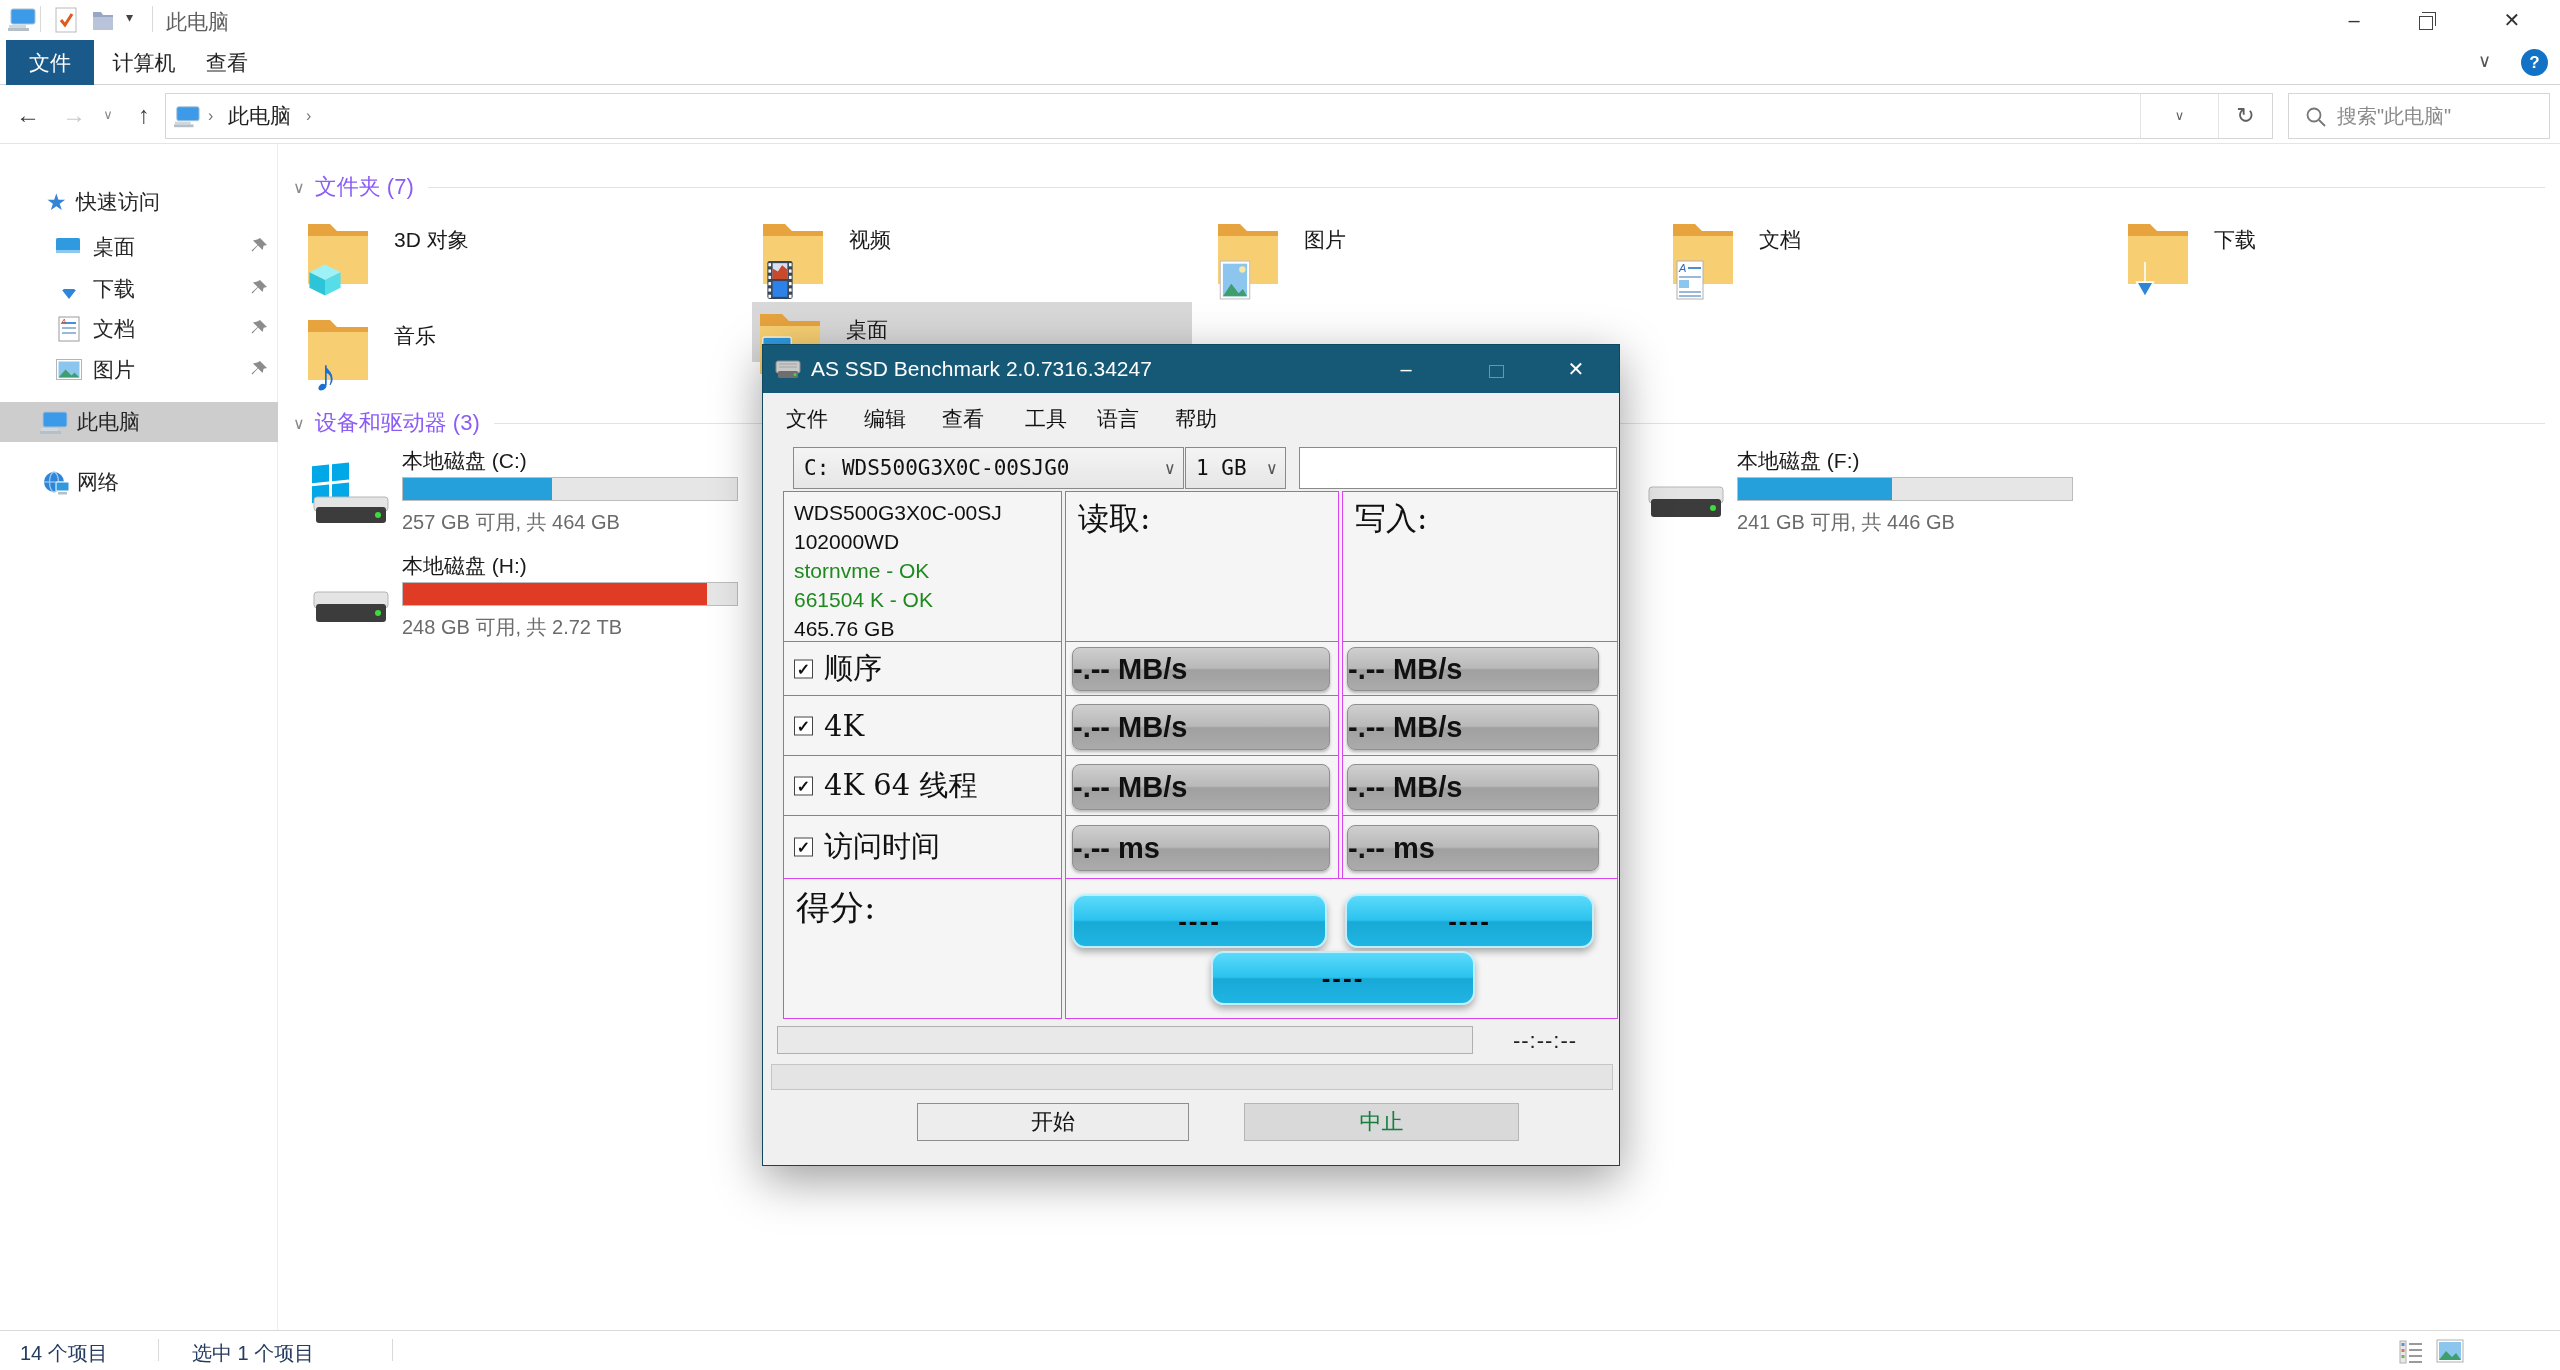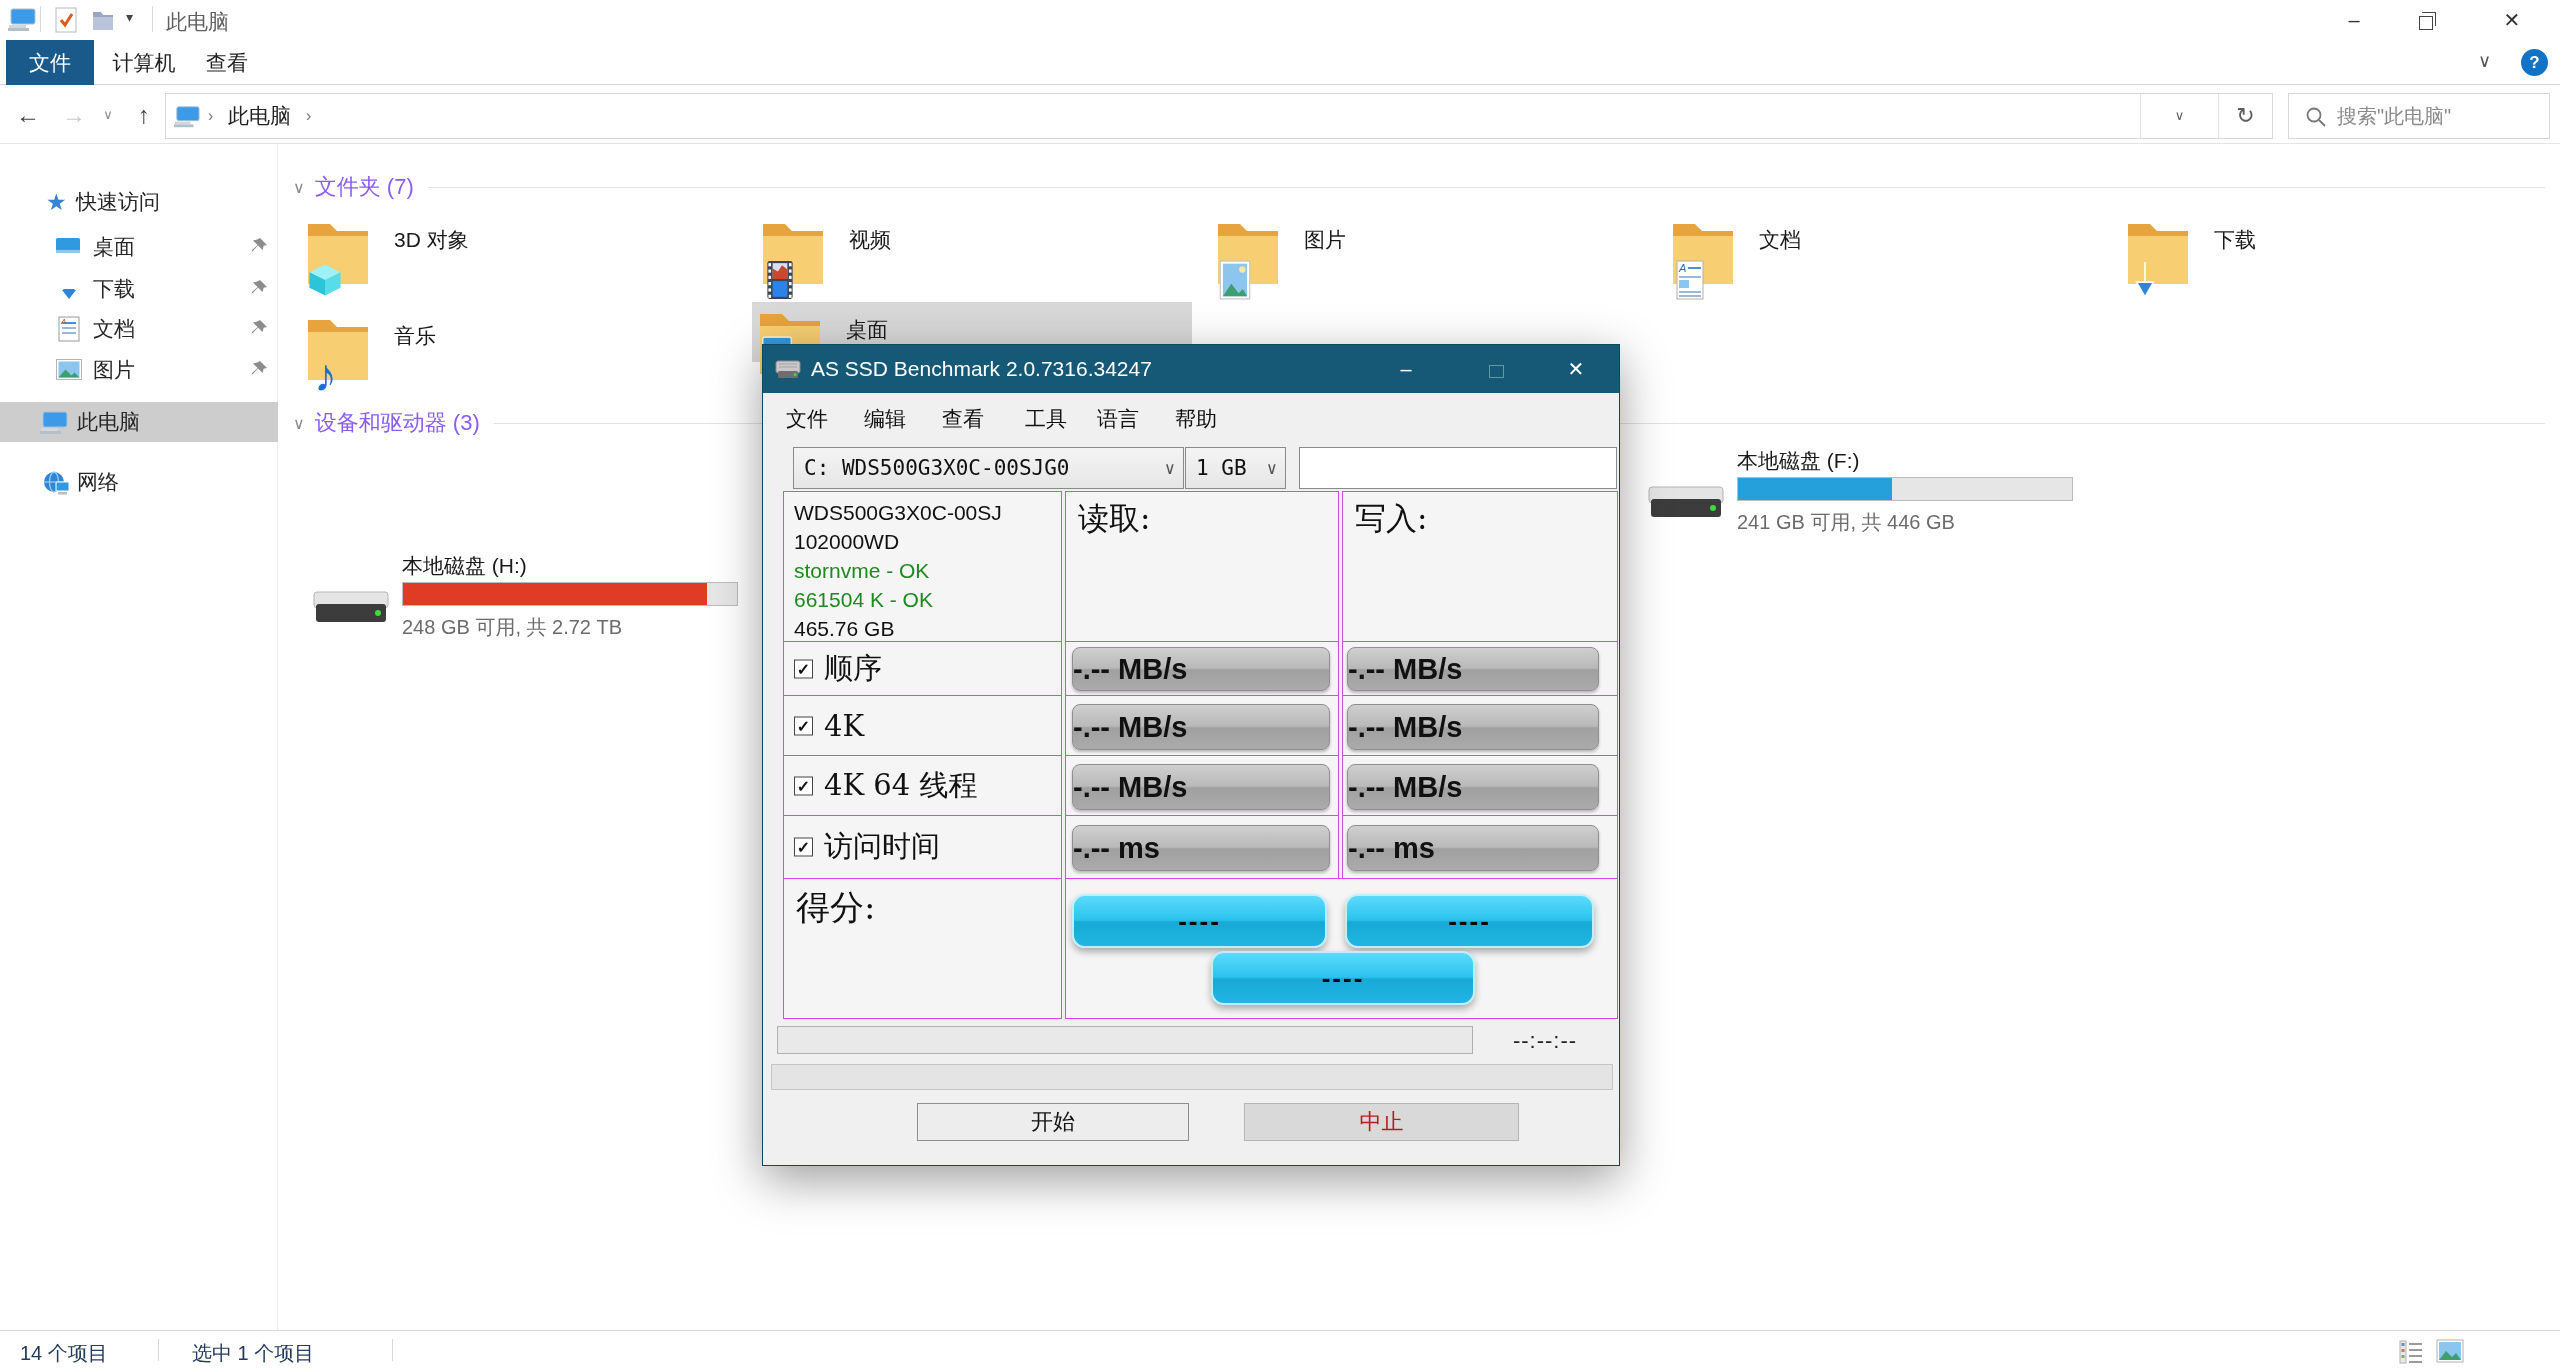--- a/index.html
+++ b/index.html
@@ -91,21 +91,21 @@
     background:linear-gradient(180deg,#cfcfcf,#b9b9b9 48%,#a0a0a0 52%,#ababab);
     text-align:left; color:#111; font-size:29px; font-weight:600; box-shadow:0 2px 3px rgba(0,0,0,0.25); }
   .cyanbtn { position:absolute; border-radius:13px; border:2px solid #bfeffc;
     background:linear-gradient(180deg,#5cdafa,#2bc3ef 48%,#18a9d6 52%,#20b5e3);
     text-align:center; color:#0a0a0a; font-size:26px; font-weight:bold; letter-spacing:2px; box-shadow:0 4px 7px rgba(0,0,0,0.3); }
   .progressbar { position:absolute; left:14px; top:681px; width:696px; height:28px; background:#e9e9e9; border:1px solid #b0b0b0; }
   .timetext { position:absolute; left:712px; top:683px; width:140px; text-align:center; font-size:22px; color:#222; letter-spacing:1px; }
   .statestrip { position:absolute; left:8px; top:719px; width:842px; height:26px; background:#e4e4e4; border:1px solid #c5c5c5; }
   .bbtn { position:absolute; top:758px; height:38px; text-align:center; line-height:36px; font-size:22px; }
   .bbtn.start { left:154px; width:272px; background:#ededed; border:1px solid #8f8f8f; color:#111; }
-  .bbtn.abort { left:481px; width:275px; background:#d9d9d9; border:1px solid #b5b5b5; color:#b91c1c; }
+  .bbtn.abort { left:481px; width:275px; background:#d9d9d9; border:1px solid #b5b5b5; color:#15803d; }
 </style>
 </head>
 <body>
 
 <div class="titlebar">
   <svg class="abs" style="left:8px;top:7px" width="28" height="26" viewBox="0 0 28 24">
       <rect x="3" y="1" width="24" height="15" rx="2" fill="#3d9ae8" stroke="#a8c2d6"></rect>
       <rect x="1" y="17" width="17" height="3" fill="#cfd8df"></rect>
       <rect x="0" y="20" width="21" height="3" fill="#b4bfc7"></rect>
     </svg>
@@ -336,20 +336,38 @@
       </svg>
     <span class="flabel">桌面</span>
   </div>
 
   <div class="group-header" style="left:14px;top:262px;width:2252px">
     <span class="chev">∨</span>
     <span class="gtxt">设备和驱动器 (3)</span>
     <span class="rule"></span>
   </div>
 
+  <div class="dtile" style="left:21px;top:301px">
+    <svg class="dicon" viewBox="0 0 88 76">
+      <g transform="skewY(-6) translate(6,14)">
+          <rect x="0" y="0" width="17" height="17" fill="#00a8e8"></rect>
+          <rect x="20" y="0" width="17" height="17" fill="#00a8e8"></rect>
+          <rect x="0" y="20" width="17" height="17" fill="#00a8e8"></rect>
+          <rect x="20" y="20" width="17" height="17" fill="#00a8e8"></rect>
+        </g>
+      <rect x="8" y="44" width="74" height="14" rx="3" fill="#e4e4e4" stroke="#b5b5b5"></rect>
+      <rect x="10" y="54" width="70" height="16" rx="3" fill="#3c3c3c"></rect>
+      <circle cx="72" cy="62" r="3" fill="#3ddc3d"></circle>
+    </svg>
+    <div class="dname">本地磁盘 (C:)</div>
+    <div class="dbar">
+        <div class="dfill" style="width: 44.6%; background: rgb(38, 160, 218);"></div>
+      </div>
+    <div class="dcap">257 GB 可用, 共 464 GB</div>
+  </div>
   <div class="dtile" style="left:21px;top:406px">
     <svg class="dicon" viewBox="0 0 88 76">
       <rect x="8" y="34" width="74" height="16" rx="3" fill="#e4e4e4" stroke="#b5b5b5"></rect>
       <rect x="10" y="46" width="70" height="18" rx="3" fill="#3c3c3c"></rect>
       <circle cx="72" cy="55" r="3" fill="#3ddc3d"></circle>
     </svg>
     <div class="dname">本地磁盘 (H:)</div>
     <div class="dbar">
         <div class="dfill" style="width: 91.1%; background: rgb(224, 59, 36);"></div>
       </div>

